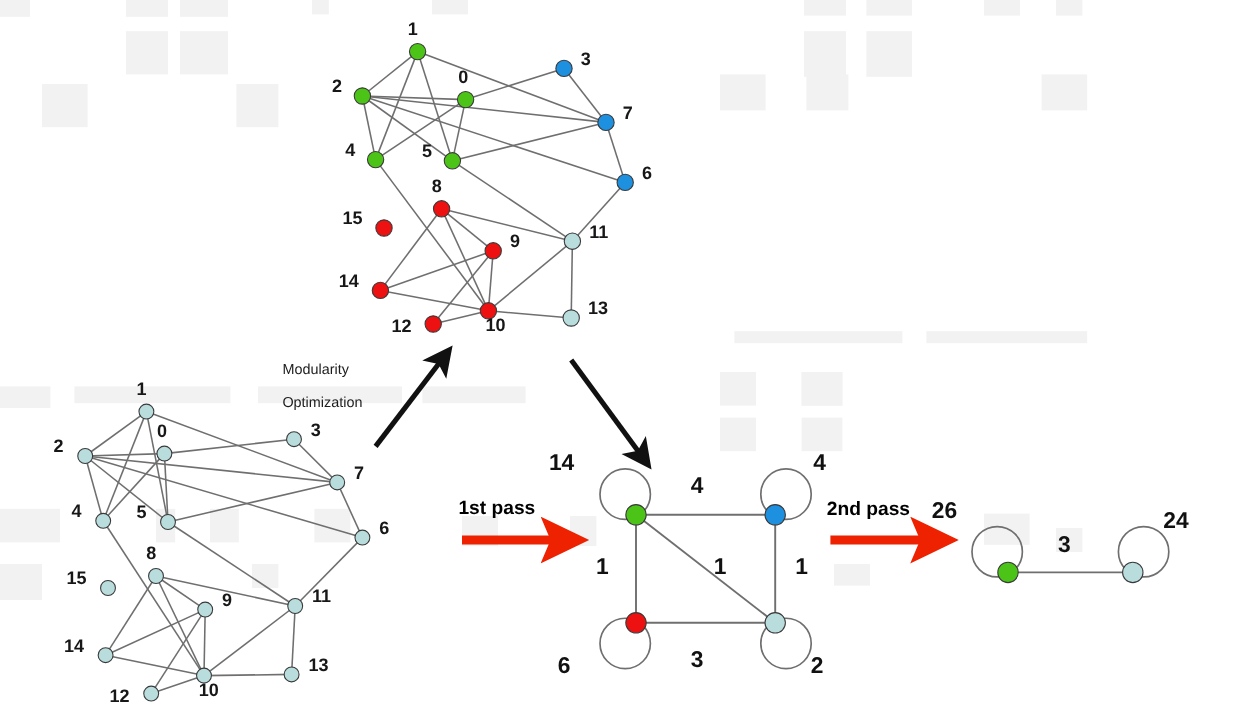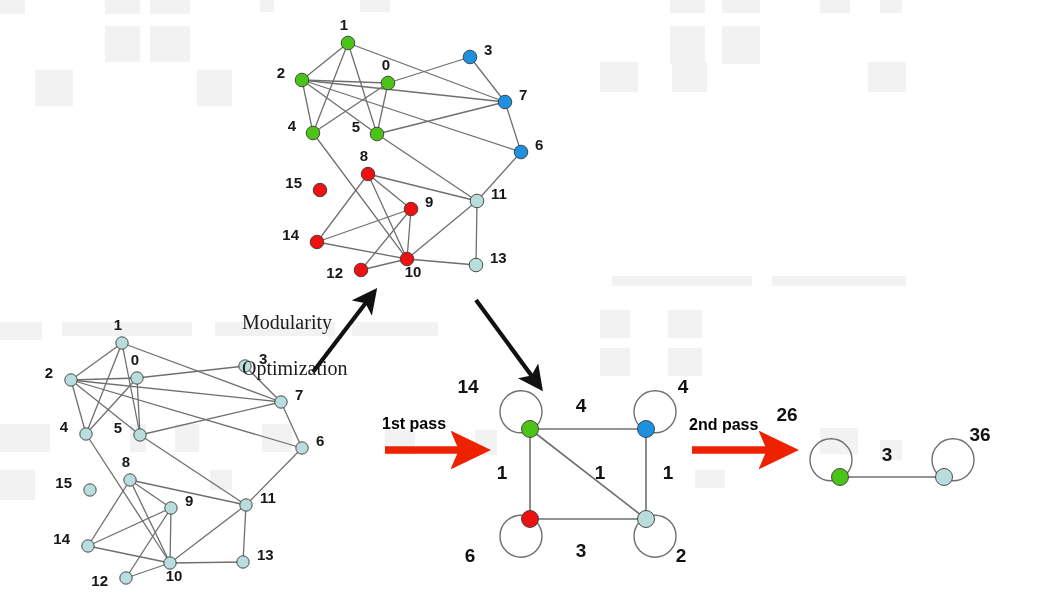--- a/index.html
+++ b/index.html
@@ -34,24 +34,23 @@
     color: #1a1a1a;
     white-space: pre;
     line-height: 1.15;
   }
   .node-num {
     font-size: 15px;
     font-weight: 700;
     color: #171717;
   }
   .step-text {
-    font-size: 20px;
+    font-size: 12px;
     font-weight: 400;
     color: #1c1c1c;
-    font-family: Liberation Serif, serif;
   }
   .pass-text {
     font-size: 16px;
     font-weight: 700;
     color: #000000;
   }
   .weight-num {
     font-size: 19px;
     font-weight: 700;
     color: #111111;
@@ -293,17 +292,17 @@
       <div class="label node-num" style="left: 302px; top: 174px; transform: translateX(-100%);">15</div>
       <div class="label weight-num" style="left: 468px; top: 376px; transform: translateX(-50%);">14</div>
       <div class="label weight-num" style="left: 683px; top: 376px; transform: translateX(-50%);">4</div>
       <div class="label weight-num" style="left: 470px; top: 545px; transform: translateX(-50%);">6</div>
       <div class="label weight-num" style="left: 681px; top: 545px; transform: translateX(-50%);">2</div>
       <div class="label weight-num" style="left: 581px; top: 395px; transform: translateX(-50%);">4</div>
       <div class="label weight-num" style="left: 502px; top: 462px; transform: translateX(-50%);">1</div>
       <div class="label weight-num" style="left: 600px; top: 462px; transform: translateX(-50%);">1</div>
       <div class="label weight-num" style="left: 668px; top: 462px; transform: translateX(-50%);">1</div>
       <div class="label weight-num" style="left: 581px; top: 540px; transform: translateX(-50%);">3</div>
-      <div class="label weight-num" style="left: 787px; top: 404px; transform: translateX(-50%);">26</div>
-      <div class="label weight-num" style="left: 980px; top: 424px; transform: translateX(-50%);">36</div>
+      <div class="label weight-num" style="left: 787px; top: 416px; transform: translateX(-50%);">26</div>
+      <div class="label weight-num" style="left: 980px; top: 424px; transform: translateX(-50%);">24</div>
       <div class="label weight-num" style="left: 887px; top: 444px; transform: translateX(-50%);">3</div>
     </div>
 </div>
 
 </body></html>

